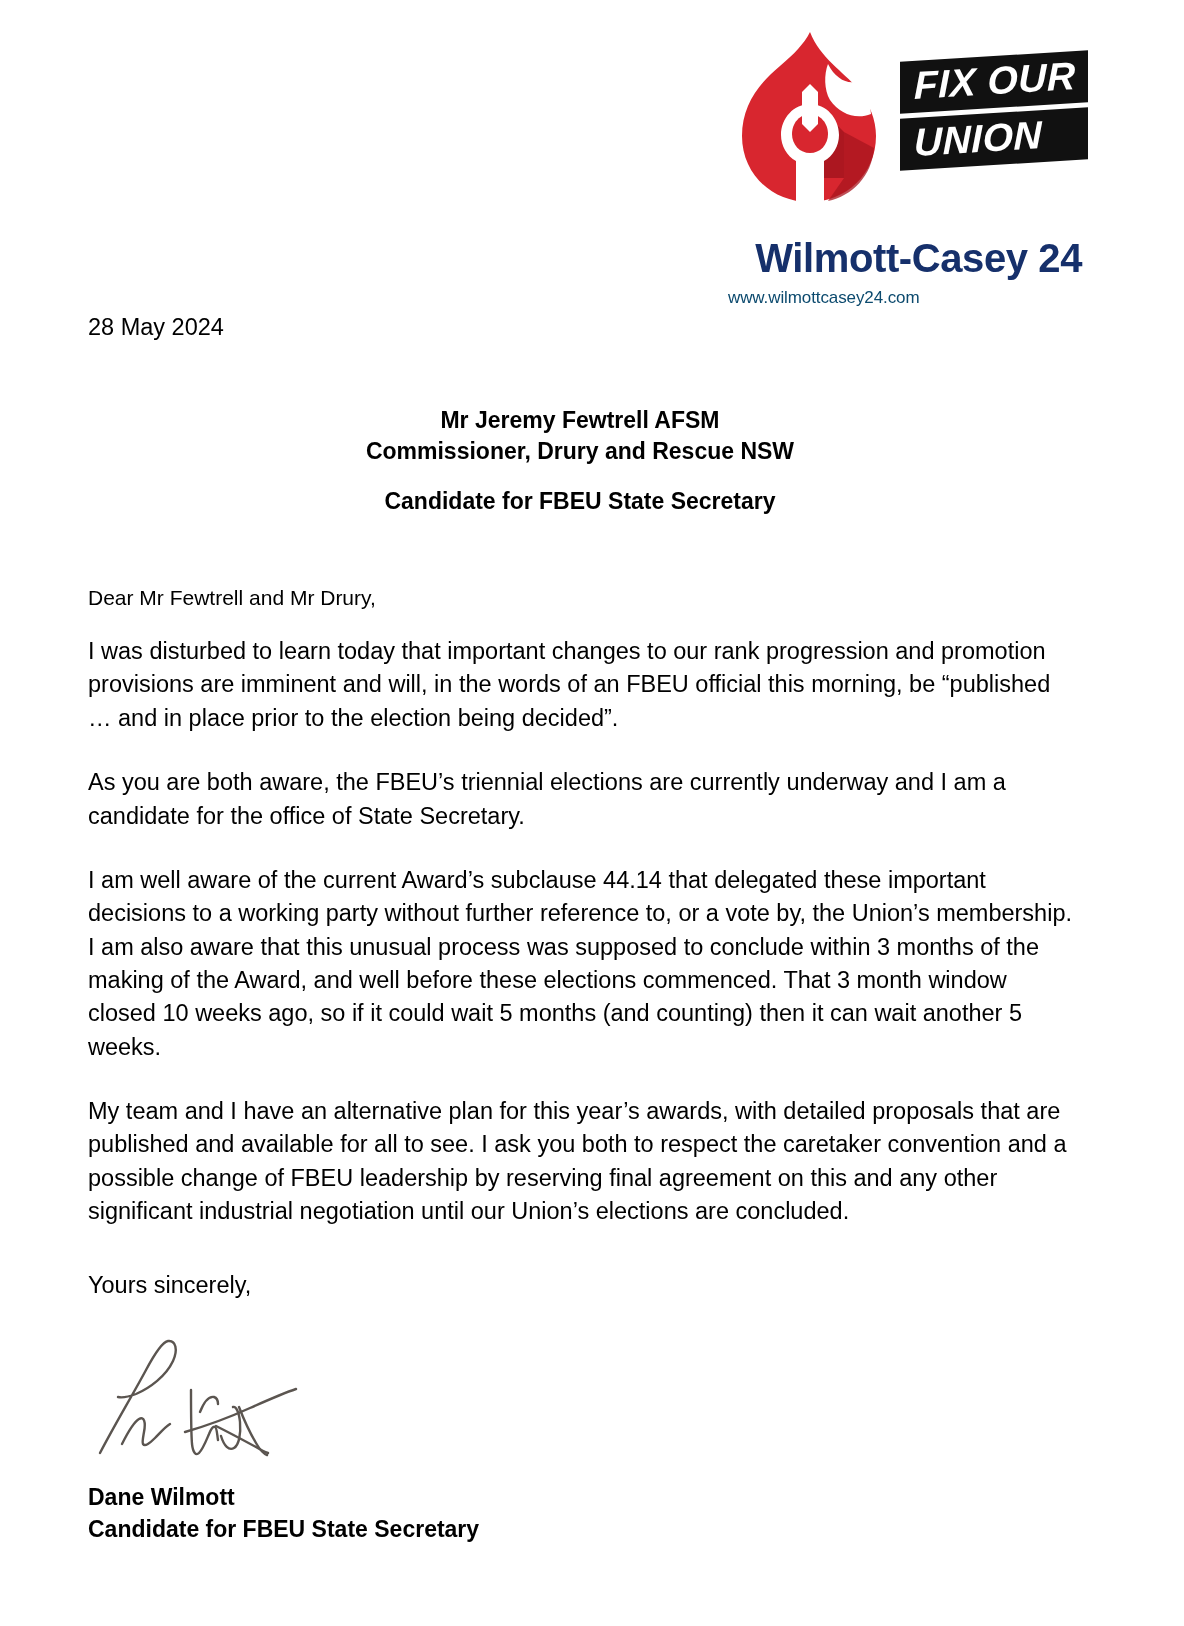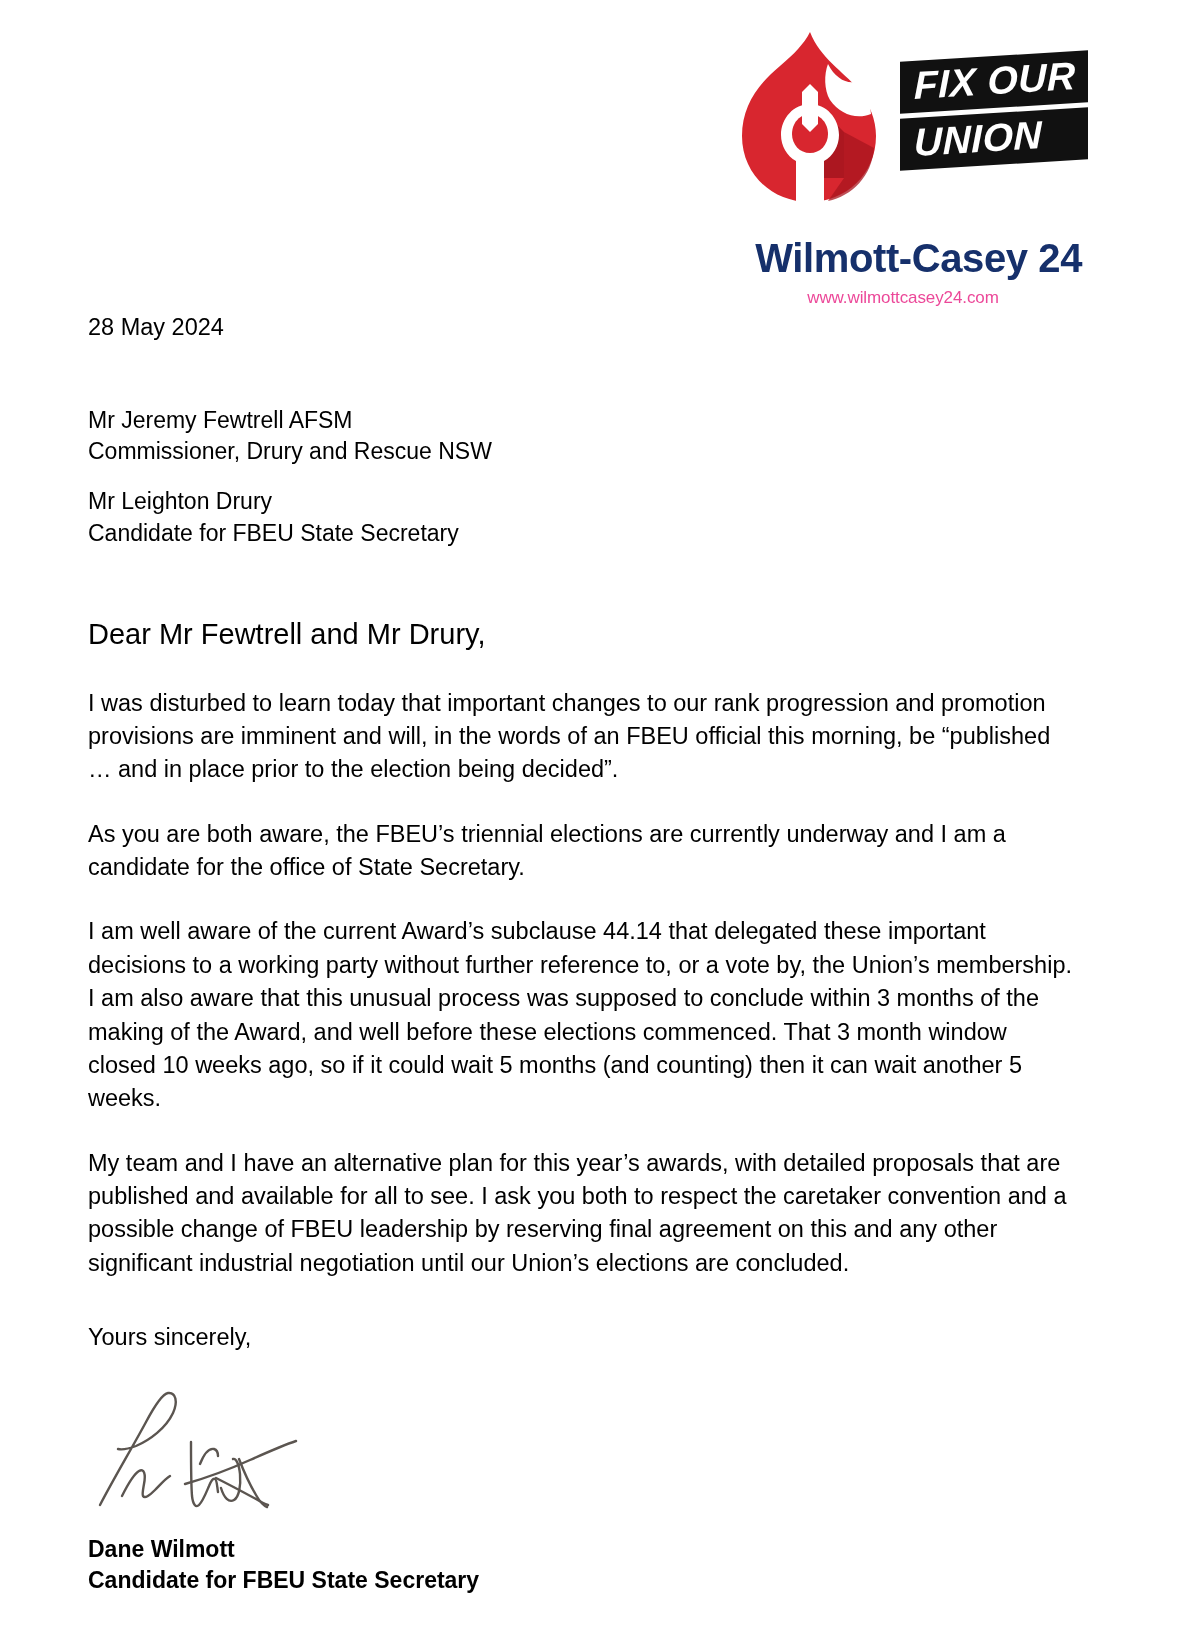--- a/index.html
+++ b/index.html
@@ -69,54 +69,55 @@
     font-family: "Liberation Sans", sans-serif;
     font-weight: bold;
     font-size: 40px;
     letter-spacing: -0.4px;
     white-space: nowrap;
     text-align: right;
     padding-right: 6px;
   }
   .brand-url {
     margin-top: 7px;
-    color: #ec4899;
+    color: #0c4a6e;
     font-family: "Liberation Sans", sans-serif;
     font-size: 17px;
     letter-spacing: -0.1px;
     white-space: nowrap;
-    text-align: center;
+    text-align: left;
     padding-right: 10px;
   }
 
   
   .letter {
     position: absolute;
     left: 88px;
     top: 312px;
     width: 984px;
   }
   .date-line {
     font-size: 23.5px;
     line-height: 1.3;
     margin-bottom: 62px;
   }
   .addr-block {
-    font-weight: normal;
+    font-weight: bold;
     font-size: 23px;
     line-height: 1.38;
     margin-bottom: 18px;
+    text-align: center;
   }
   .addr-block.second {
     margin-bottom: 66px;
   }
   .salutation {
-    font-size: 29px;
+    font-size: 21px;
     line-height: 1.35;
-    margin-bottom: 32px;
+    margin-bottom: 23px;
   }
   .para {
     font-size: 23.5px;
     line-height: 1.42;
     margin: 0 0 31px 0;
     text-align: left;
   }
   .closing {
     font-size: 23.5px;
     line-height: 1.35;
@@ -197,21 +198,20 @@
   <div class="letter">
 
     <div class="date-line">28 May 2024</div>
 
     <div class="addr-block">
       <div>Mr Jeremy Fewtrell AFSM</div>
       <div>Commissioner, Drury and Rescue NSW</div>
     </div>
 
     <div class="addr-block second">
-      <div>Mr Leighton Drury</div>
       <div>Candidate for FBEU State Secretary</div>
     </div>
 
     <div class="salutation">Dear Mr Fewtrell and Mr Drury,</div>
 
     <p class="para">I was disturbed to learn today that important changes to our rank progression and promotion provisions are imminent and will, in the words of an FBEU official this morning, be “published … and in place prior to the election being decided”.</p>
     <p class="para">As you are both aware, the FBEU’s triennial elections are currently underway and I am a candidate for the office of State Secretary.</p>
     <p class="para">I am well aware of the current Award’s subclause 44.14 that delegated these important decisions to a working party without further reference to, or a vote by, the Union’s membership. I am also aware that this unusual process was supposed to conclude within 3 months of the making of the Award, and well before these elections commenced. That 3 month window closed 10 weeks ago, so if it could wait 5 months (and counting) then it can wait another 5 weeks.</p>
     <p class="para">My team and I have an alternative plan for this year’s awards, with detailed proposals that are published and available for all to see. I ask you both to respect the caretaker convention and a possible change of FBEU leadership by reserving final agreement on this and any other significant industrial negotiation until our Union’s elections are concluded.</p>
 

